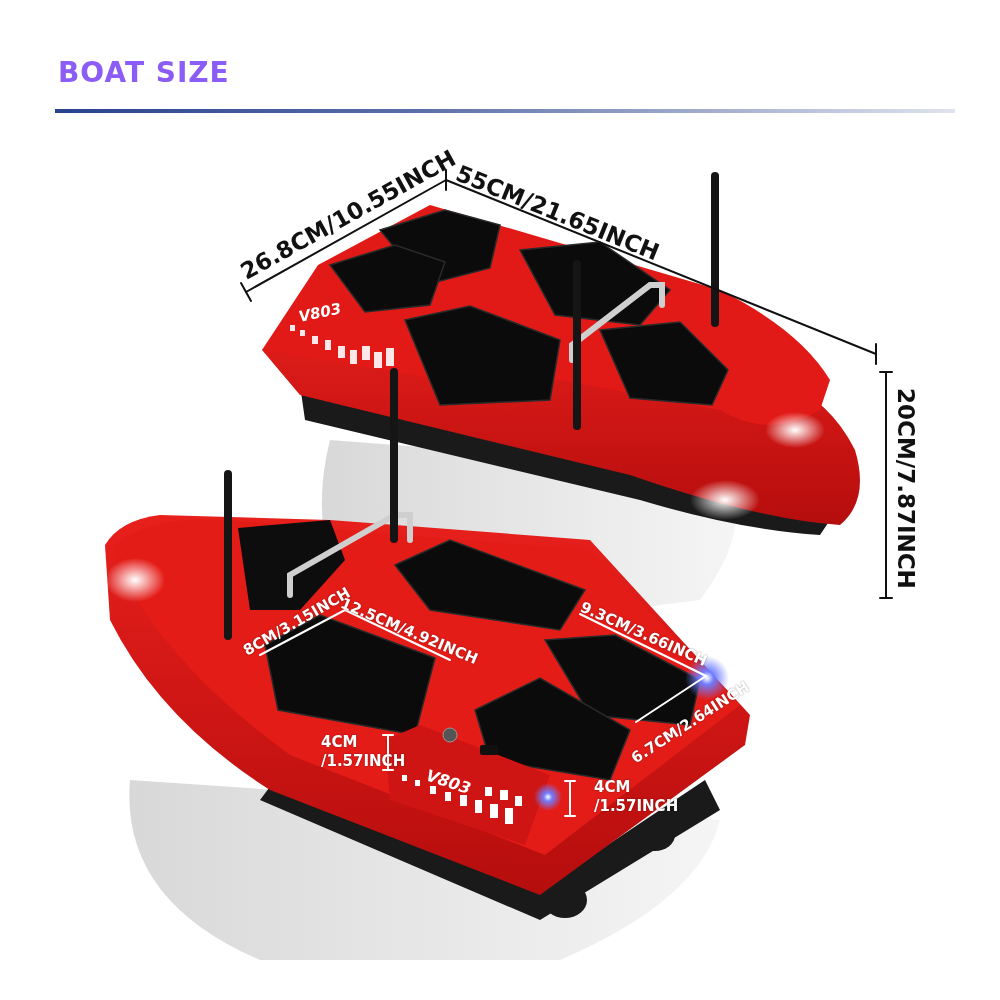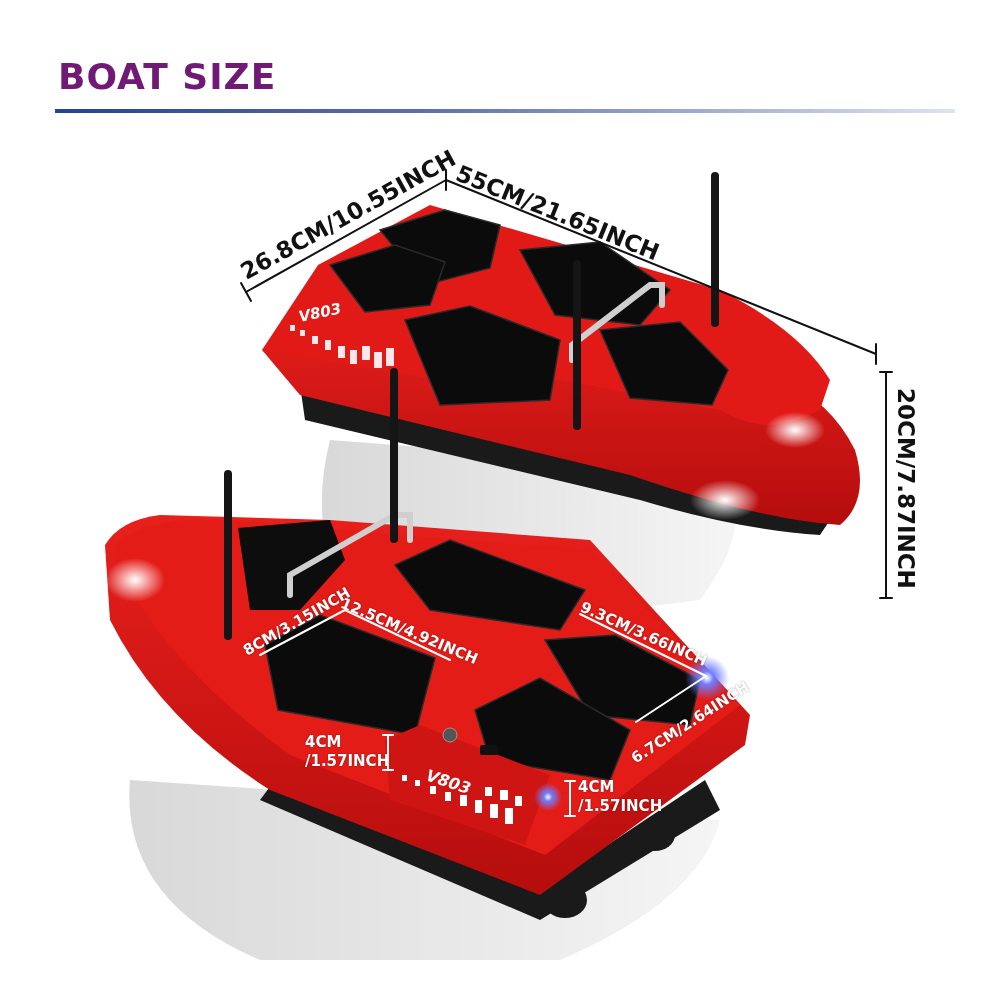--- a/index.html
+++ b/index.html
@@ -1,23 +1,23 @@
 <!DOCTYPE html>
 <html><head>
 <meta charset="utf-8">
 <style>
   html,body{margin:0;padding:0;background:#ffffff;}
   body{width:1000px;height:1000px;position:relative;overflow:hidden;font-family:"DejaVu Sans",sans-serif;}
-  .title{position:absolute;left:58px;top:56px;font-family:"DejaVu Sans",sans-serif;font-weight:bold;font-size:36px;letter-spacing:1px;color:#701a75;}
+  .title{position:absolute;left:58px;top:56px;font-family:"DejaVu Sans",sans-serif;font-weight:bold;font-size:28px;letter-spacing:1px;color:#8b5cf6;}
   .title-rule{position:absolute;left:55px;top:109px;width:900px;height:4px;background:linear-gradient(90deg,#27438f 0%,#5b6ea8 40%,#dfe3ee 100%);}
   .scene{position:absolute;left:0;top:0;width:1000px;height:1000px;}
   .dim{position:absolute;font-family:"DejaVu Sans",sans-serif;font-weight:bold;white-space:nowrap;transform-origin:0 0;}
   .dim.dark{color:#111111;font-size:23px;}
   .dim.light{color:#ffffff;font-size:15px;text-shadow:0 0 2px rgba(0,0,0,.45);}
-  .dim.small{color:#ffffff;font-size:15px;line-height:19px;text-shadow:0 0 2px rgba(0,0,0,.45);}
+  .dim.small{color:#ffffff;font-size:15px;line-height:19px;text-shadow:0 0 2px rgba(0,0,0,.45);margin-left:16px;}
 </style>
 </head>
 <body>
 
 <div class="title">BOAT SIZE</div>
 <div class="title-rule"></div>
 
 <svg class="scene" viewBox="0 0 1000 1000" xmlns="http://www.w3.org/2000/svg">
   <defs>
     <linearGradient id="hull" x1="0" y1="0" x2="0" y2="1">

